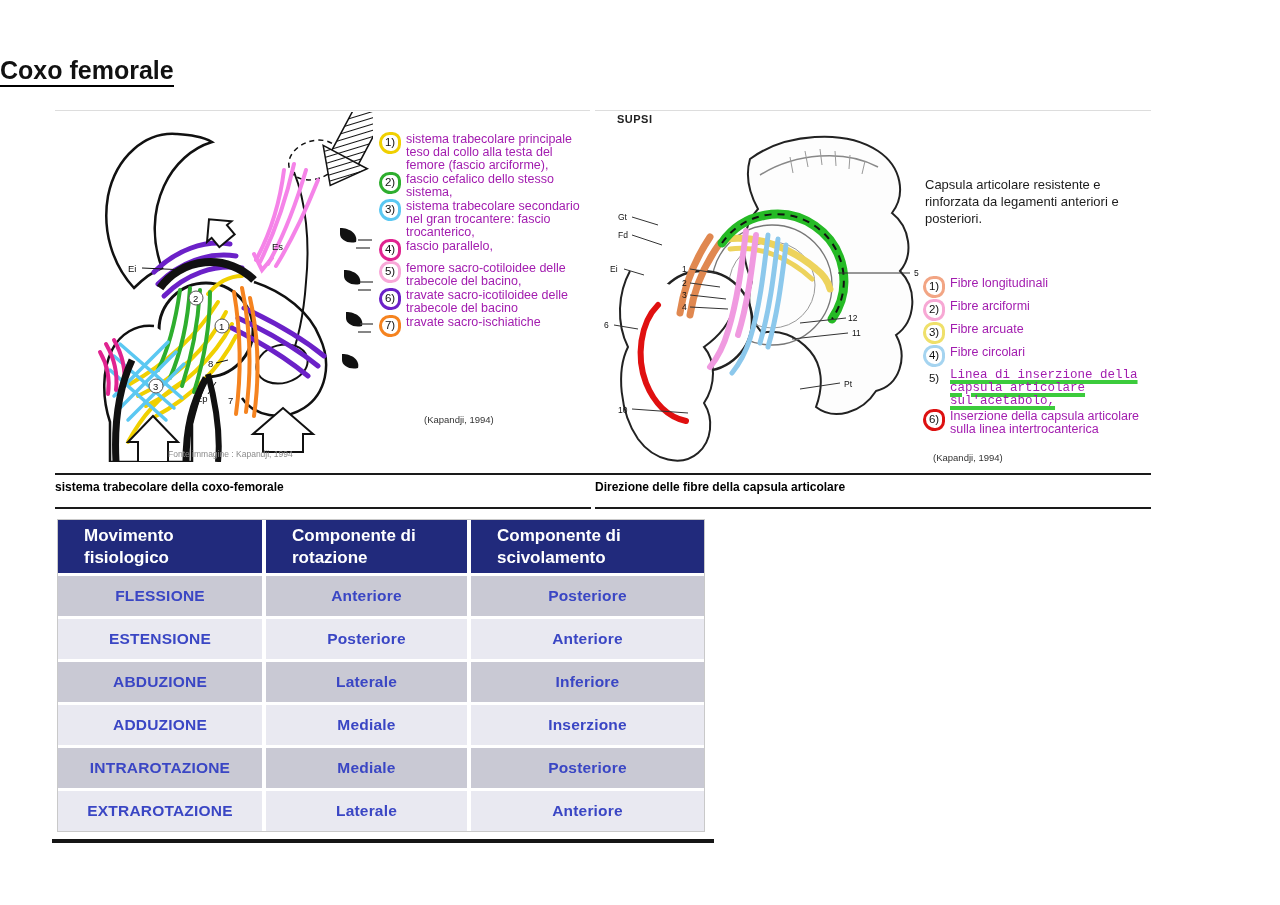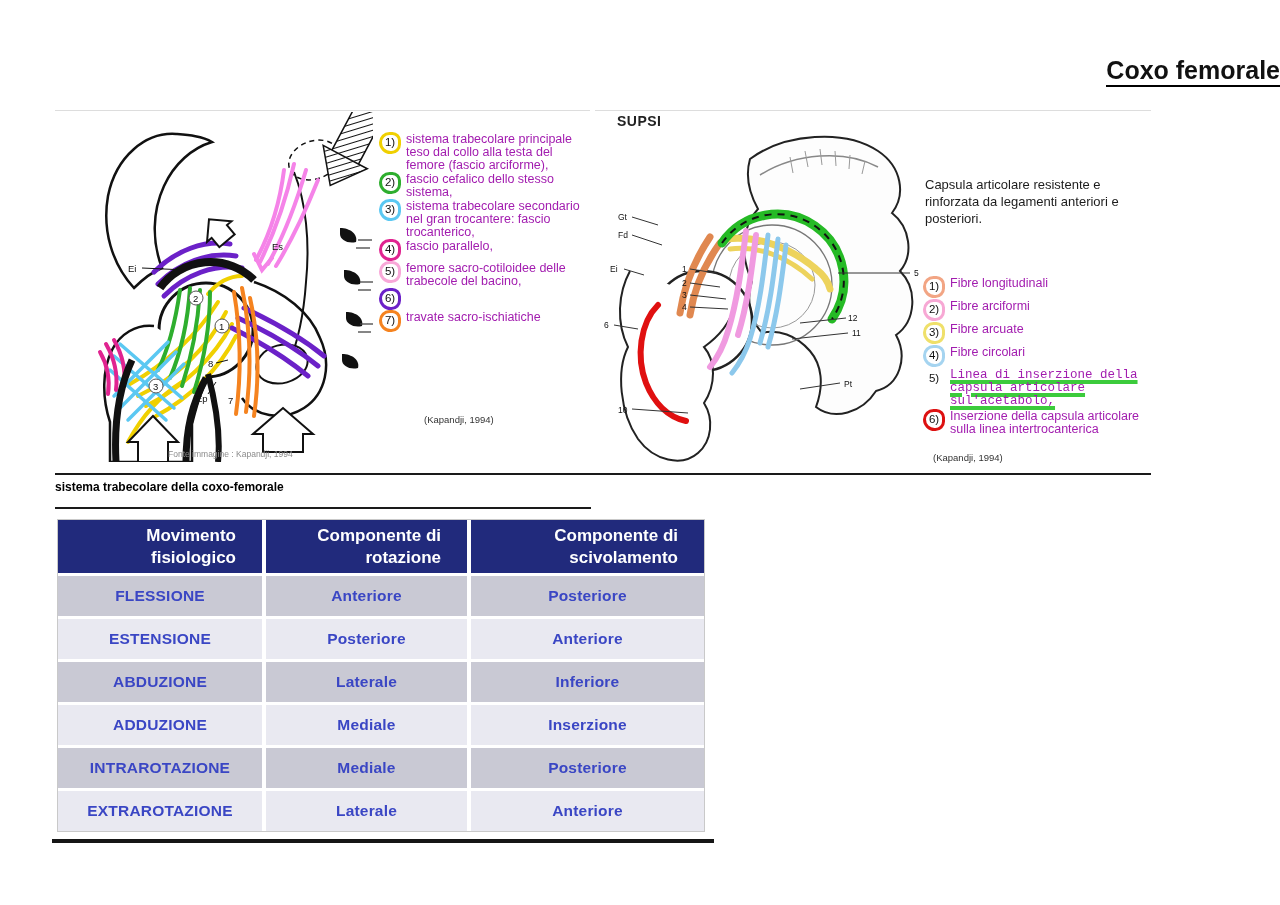--- a/index.html
+++ b/index.html
@@ -1,28 +1,28 @@
 <!DOCTYPE html>
 <html style="--c-table_header_bg: #212A7C; --c-table_cell_text: #3A46C4; --c-row_dark: #C9C9D4; --c-row_light: #E9E9F1; --c-trab_yellow: #F0D000; --c-trab_green: #2EAE2E; --c-trab_cyan: #5BC8F2; --c-trab_magenta: #E02490; --c-trab_pink: #F583E8; --c-trab_purple: #6B21C8; --c-trab_orange: #F5831F; --c-cap_orange: #E08850; --c-cap_yellow: #EDD35C; --c-cap_pink: #F09AE0; --c-cap_blue: #8CC8EC; --c-cap_green_arc: #25BA25; --c-cap_red: #E01010; --c-marker_green: #3CCB3C; --c-circle_red: #DD1111;"><head>
 <meta charset="utf-8">
 <style>
   html,body{margin:0;padding:0;background:#fff;}
   .page{position:relative;width:1280px;height:905px;background:#fff;overflow:hidden;
         font-family:"Liberation Sans","DejaVu Sans",sans-serif;color:#111;}
   
-  .title{position:absolute;top:56px;left:0;width:100%;text-align:right;
+  .title{position:absolute;top:56px;left:0;width:100%;text-align:left;
          font-size:25px;font-weight:bold;}
   .title span{border-bottom:2.5px solid #000;padding-bottom:1px;}
   
   .panel-top{position:absolute;height:1px;background:#ddd;top:110px;}
   .pt-left{left:55px;width:535px;}
   .pt-right{left:595px;width:556px;}
   .figure{position:absolute;}
   .fonte{position:absolute;left:168px;top:449px;font-size:8.5px;color:#8b8b8b;}
-  .supsi{position:absolute;left:617px;top:113px;font-size:14px;font-weight:bold;
+  .supsi{position:absolute;left:617px;top:113px;font-size:11px;font-weight:bold;
          color:#222;letter-spacing:.5px;}
   .desc{position:absolute;left:925px;top:176px;width:215px;font-size:13px;
         line-height:17px;color:#1c1c1c;}
   
   .legend{position:absolute;display:flex;flex-direction:column;}
   .lg-left{left:379px;top:133px;width:206px;gap:0px;}
   .lg-right{left:923px;top:277px;width:230px;gap:1px;}
   .li{display:flex;align-items:flex-start;margin:0 0 1px 0;}
   .badge{flex:0 0 auto;width:16px;height:16px;border-radius:55% 45% 50% 60%;
          border:3.2px solid transparent;display:flex;align-items:center;justify-content:center;
@@ -36,21 +36,21 @@
   .divider{position:absolute;left:55px;top:473px;width:1096px;height:2px;background:#1a1a1a;}
   .caption{position:absolute;top:480px;font-weight:bold;font-size:12px;color:#000;
            border-bottom:2px solid #1a1a1a;padding-bottom:13px;}
   .cap-left{left:55px;width:536px;}
   .cap-right{left:595px;width:556px;}
   
   .table{position:absolute;left:57px;top:519px;display:grid;
          grid-template-columns:204px 201px 233px;grid-template-rows:53px repeat(6,40px);
          column-gap:4px;row-gap:3px;background:#fff;border:1px solid #c9c9c9;}
   .th{background:var(--c-table_header_bg,#212A7C);color:#fff;font-weight:bold;font-size:17px;
-      line-height:1.25;display:flex;align-items:center;justify-content:center;text-align:right;
+      line-height:1.25;display:flex;align-items:center;justify-content:center;text-align:left;
       padding:0 26px;box-sizing:border-box;}
   .td{display:flex;align-items:center;justify-content:center;font-weight:bold;
       font-size:15.5px;color:var(--c-table_cell_text,#3A46C4);letter-spacing:.2px;}
   .r-dark{background:var(--c-row_dark,#C9C9D4);}
   .r-light{background:var(--c-row_light,#E9E9F1);}
   .bottom-bar{position:absolute;left:52px;top:839px;width:662px;height:4px;background:#161616;}
   svg text{font-family:"Liberation Sans","DejaVu Sans",sans-serif;}
 </style>
 </head>
 <body>
@@ -195,20 +195,21 @@
     <div class="li">
       <span class="badge" style="border-color: rgb(224, 36, 144);">4)</span>
       <span class="li-text">fascio parallelo,</span>
     </div>
     <div class="li">
       <span class="badge" style="border-color: rgb(248, 168, 216);">5)</span>
       <span class="li-text">femore sacro-cotiloidee delle trabecole del bacino,</span>
     </div>
     <div class="li">
       <span class="badge" style="border-color: rgb(107, 33, 200);">6)</span>
+      <span class="li-text">travate sacro-icotiloidee delle trabecole del bacino</span>
     </div>
     <div class="li">
       <span class="badge" style="border-color: rgb(245, 131, 31);">7)</span>
       <span class="li-text">travate sacro-ischiatiche</span>
     </div>
   </div>
   <div class="credit cr-left">(Kapandji, 1994)</div>
 
   <div class="supsi">SUPSI</div>
   <svg class="figure" style="left:600px;top:123px;" width="330" height="345" viewBox="0 0 330 345">
@@ -310,20 +311,21 @@
     </div>
     <div class="li">
       <span class="badge" style="border-color: rgb(221, 17, 17);">6)</span>
       <span class="li-text">Inserzione della capsula articolare sulla linea intertrocanterica</span>
     </div>
   </div>
   <div class="credit cr-right">(Kapandji, 1994)</div>
 
   <div class="divider"></div>
   <div class="caption cap-left">sistema trabecolare della coxo-femorale</div>
+  <div class="caption cap-right">Direzione delle fibre della capsula articolare</div>
 
   <div class="table">
     <div class="th">Movimento fisiologico</div>
     <div class="th">Componente  di rotazione</div>
     <div class="th">Componente di scivolamento</div>
 
     <div class="td r-dark">FLESSIONE</div>
     <div class="td r-dark">Anteriore</div>
     <div class="td r-dark">Posteriore</div>
 

